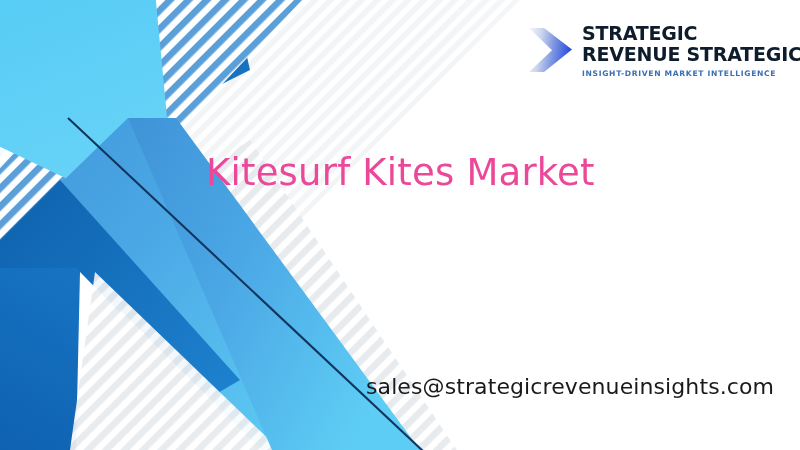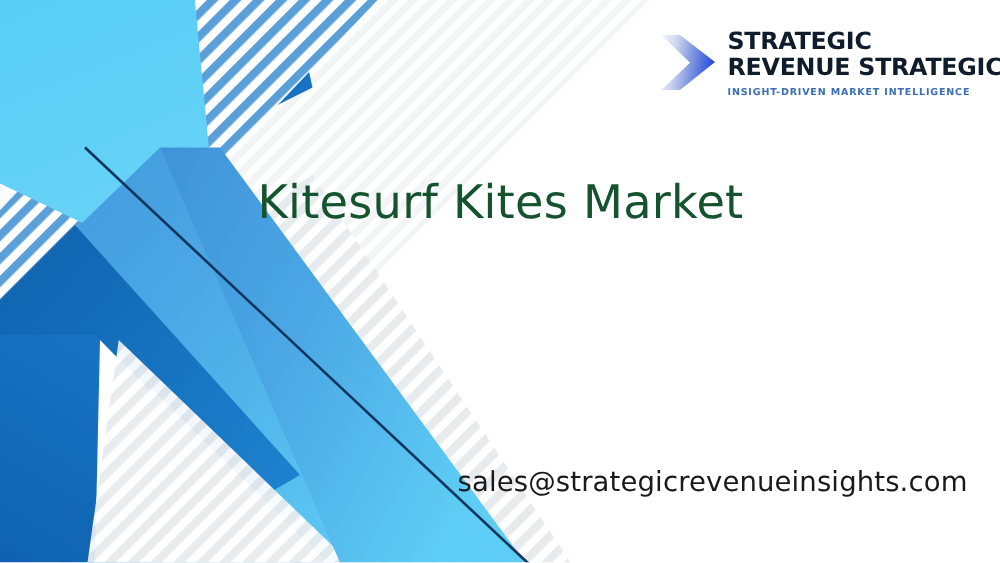--- a/index.html
+++ b/index.html
@@ -53,22 +53,22 @@
     font-family:"DejaVu Sans","Liberation Sans",sans-serif;
     font-weight:600;
     font-size:7.6px;
     line-height:9px;
     letter-spacing:0.68px;
     white-space:nowrap;
   }
   
   #slide-title{
     position:absolute;
-    left:206px;top:139px;
-    color:#14532d;
+    left:206px;top:150px;
+    color:#ec4899;
     font-family:"DejaVu Sans","Liberation Sans",sans-serif;
     font-weight:400;
     font-size:37px;
     line-height:46px;
     letter-spacing:0.2px;
     white-space:nowrap;
   }
   #contact-email{
     position:absolute;
     left:366px;top:373px;

